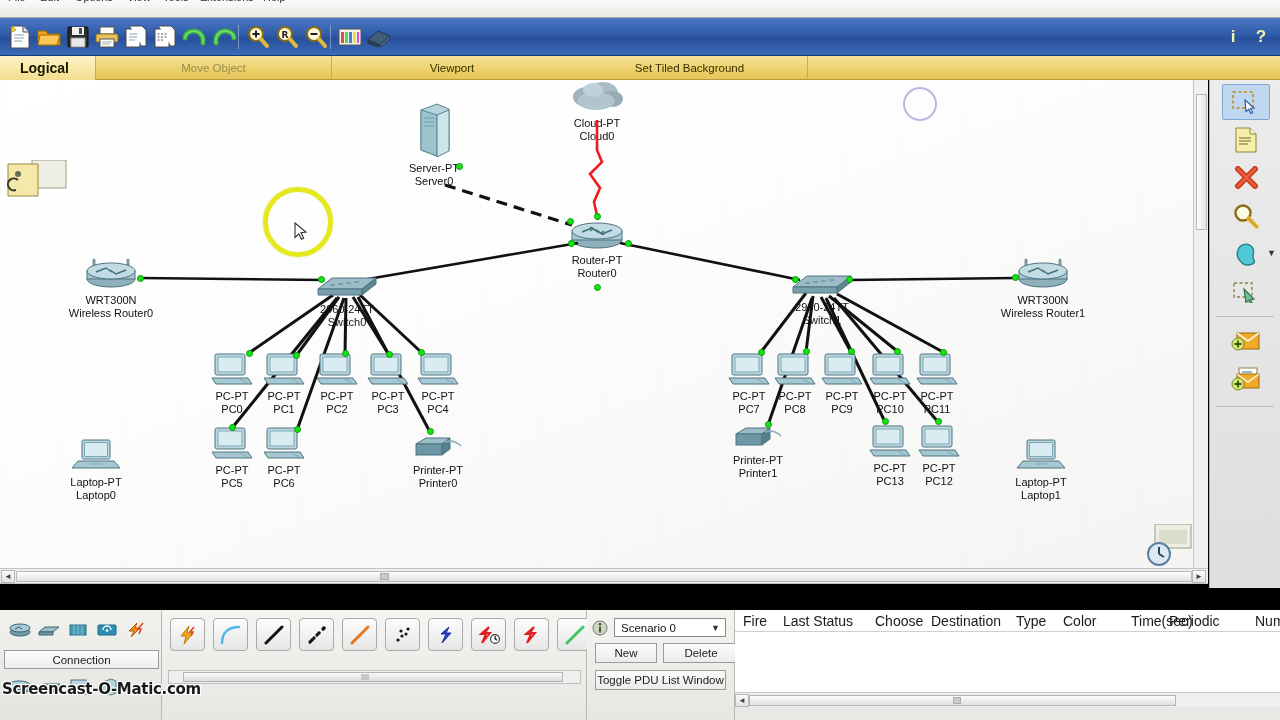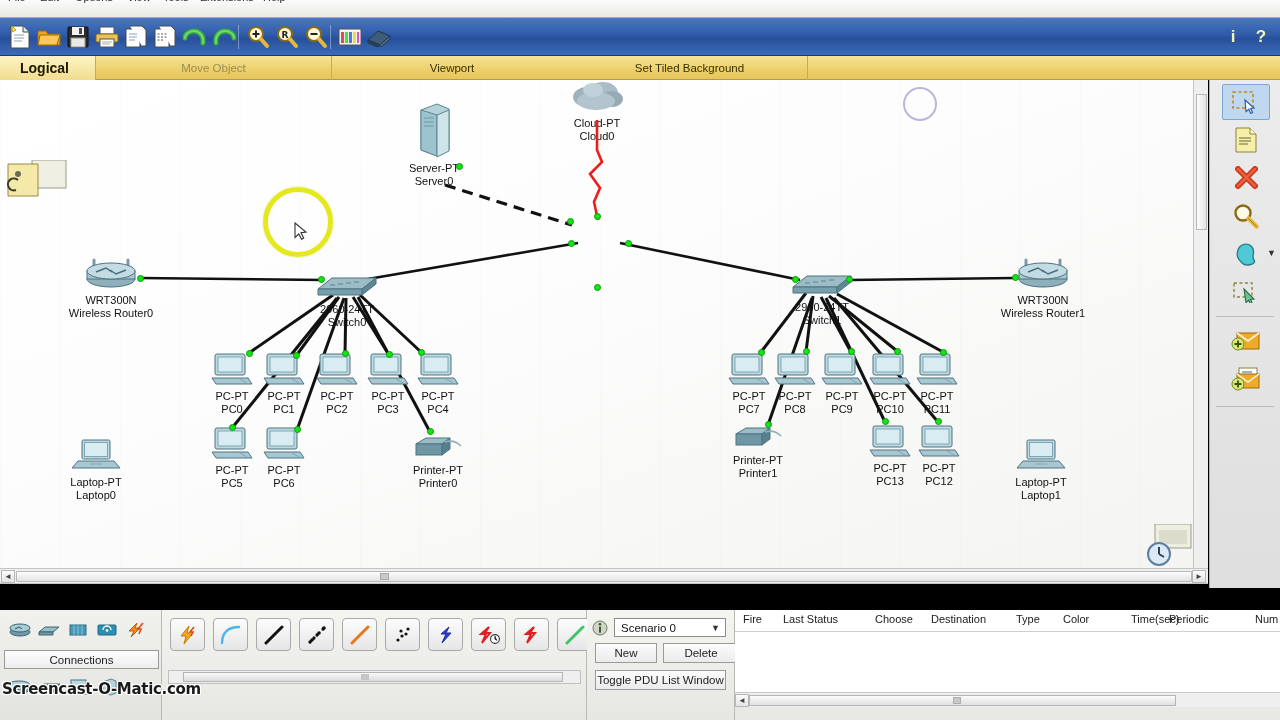--- a/index.html
+++ b/index.html
@@ -191,21 +191,21 @@
      display:flex; align-items:center; padding-left:6px; cursor:pointer; }
   .scensel .chev { position:absolute; right:5px; font-size:9px; color:#333; }
   .sbtn { position:absolute; height:20px; background:linear-gradient(#fcfcfc,#ebebeb);
      border:1px solid #9a9a9a; font-size:11.5px; color:#1d1d1d;
      display:flex; align-items:center; justify-content:center; cursor:pointer; }
 
   .pdupanel { position:absolute; left:735px; top:0; width:545px; height:110px;
      background:#fff; }
   .pduhead { position:absolute; left:0; top:0; width:545px; height:22px;
      background:#fff; border-bottom:1px solid #cfcfcf; }
-  .pduhead .col { position:absolute; top:3px; font-size:11px; color:#1a1a1a; white-space:nowrap; }
+  .pduhead .col { position:absolute; top:3px; font-size:14px; color:#1a1a1a; white-space:nowrap; }
   .pdubody { position:absolute; left:0; top:22px; width:545px; height:60px; background:#fff; }
   .pduscroll { position:absolute; left:0; top:82px; width:545px; height:15px;
      background:#efefef; border-top:1px solid #c9c9c9; }
   .pduscroll .thumb { position:absolute; left:14px; top:2px; width:427px; height:11px;
      background:linear-gradient(#fbfbfb,#e0e0e0); border:1px solid #b4b4b4; }
   .pduscroll .grip { position:absolute; left:218px; top:4px; width:8px; height:7px;
      background:#c9c9c9; border:1px solid #adadad; }
   .pdufoot { position:absolute; left:0; top:97px; width:545px; height:13px; background:#e8e8e4; }
 
   
@@ -426,20 +426,33 @@
             <ellipse cx="34" cy="16" rx="15" ry="11" fill="#aabcc6"></ellipse>
             <ellipse cx="43" cy="22" rx="11" ry="8" fill="#96abb6"></ellipse>
             <ellipse cx="27" cy="24" rx="19" ry="9" fill="#b2c4cd"></ellipse>
             <ellipse cx="24" cy="13" rx="10" ry="7" fill="#c1d1d9"></ellipse>
           </svg>
       </div>
       <div class="lbl">Cloud-PT</div>
       <div class="lbl">Cloud0</div>
     </div>
 
+    <div class="node" style="left:563px;top:140px;width:68px">
+      <div class="gfx">
+        <svg width="58" height="30" viewBox="0 0 58 30">
+            <ellipse cx="29" cy="20" rx="25" ry="8" fill="#8fb0bb" stroke="#4d7481"></ellipse>
+            <rect x="4" y="11" width="50" height="9" fill="#a8c6d0" stroke="#4d7481"></rect>
+            <ellipse cx="29" cy="11" rx="25" ry="8" fill="#c3dbe3" stroke="#4d7481"></ellipse>
+            <path d="M14 12l10-4 6 4M44 10l-10 4-6-4" fill="none" stroke="#44707d" stroke-width="1.6"></path>
+            <path d="M22 7l3 2-3 2M36 15l-3-2 3-2" fill="none" stroke="#44707d" stroke-width="1.4"></path>
+          </svg>
+      </div>
+      <div class="lbl">Router-PT</div>
+      <div class="lbl">Router0</div>
+    </div>
 
     <div class="node" style="left:62px;top:178px;width:98px">
       <div class="gfx">
         <svg width="62" height="32" viewBox="0 0 62 32">
             <path d="M14 12V2M48 12V2" stroke="#7f9aa4" stroke-width="3" stroke-linecap="round"></path>
             <ellipse cx="31" cy="21" rx="24" ry="8" fill="#8fb0bb" stroke="#4d7481"></ellipse>
             <rect x="7" y="13" width="48" height="8" fill="#a8c6d0" stroke="#4d7481"></rect>
             <ellipse cx="31" cy="13" rx="24" ry="8" fill="#c3dbe3" stroke="#4d7481"></ellipse>
             <path d="M16 14l10-4 6 4M46 12l-10 4-6-4" fill="none" stroke="#44707d" stroke-width="1.5"></path>
           </svg>
@@ -805,21 +818,21 @@
               <circle cx="10" cy="7.5" r="1.3" fill="#fff"></circle>
             </svg>
         </div>
         <div class="devicon">
           <svg width="20" height="16" viewBox="0 0 20 16">
               <path d="M11 1L3 9h5l-3 6 9-9H9z" fill="#f08c1a" stroke="#c05a08"></path>
               <path d="M17 1l-5 6h3l-2 5" fill="none" stroke="#e04b1a" stroke-width="1.6"></path>
             </svg>
         </div>
       </div>
-      <div class="connbtn">Connections</div>
+      <div class="connbtn">Connection</div>
       <div class="devrow2">
         <div class="devthumb">
           <svg width="24" height="14" viewBox="0 0 24 14">
               <ellipse cx="12" cy="9" rx="11" ry="4" fill="#7da6b2" stroke="#3d6471"></ellipse>
               <ellipse cx="12" cy="5" rx="11" ry="4" fill="#b3d4de" stroke="#3d6471"></ellipse>
             </svg>
         </div>
         <div class="devthumb">
           <svg width="24" height="13" viewBox="0 0 24 13">
               <path d="M1 8l6-5h16l-6 5z" fill="#9cbcc7" stroke="#3d6471"></path>

